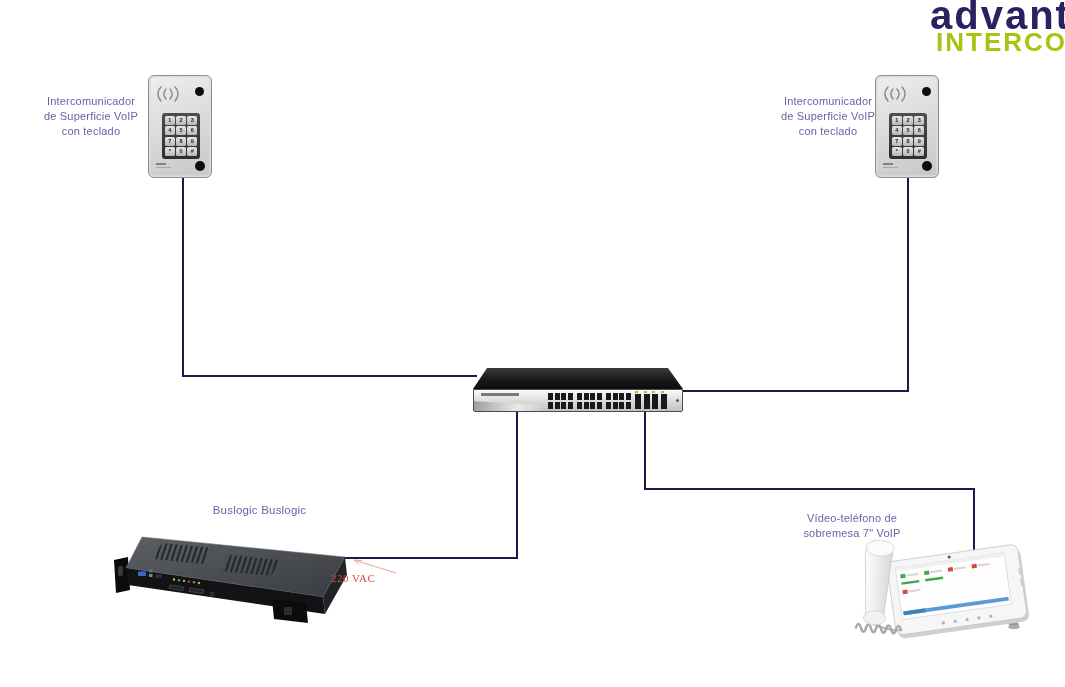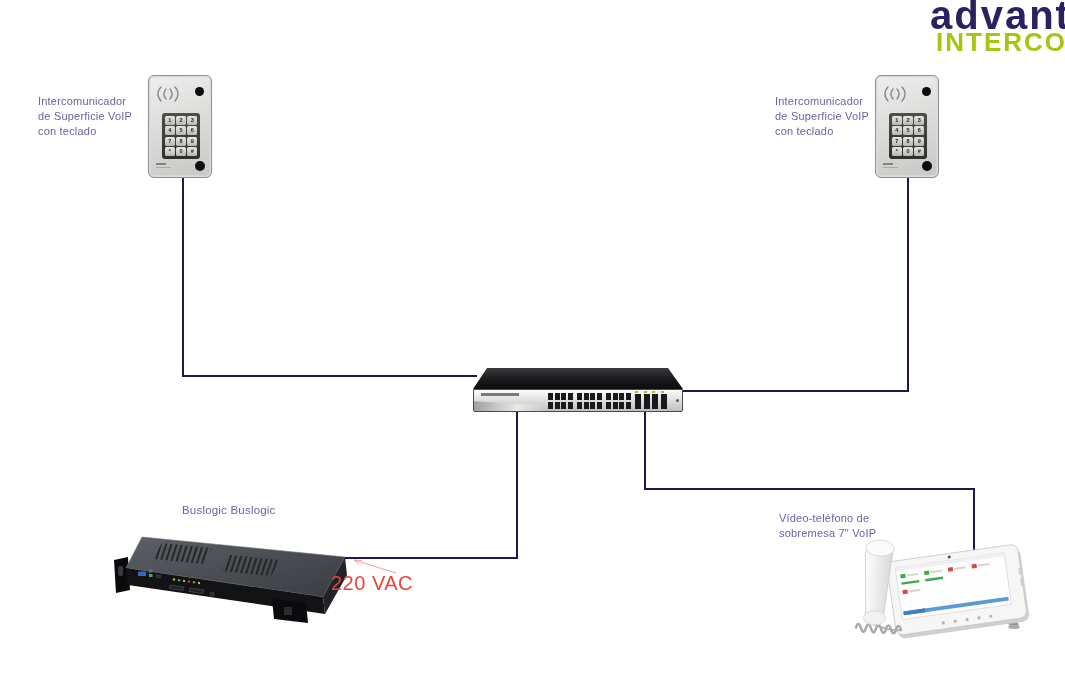--- a/index.html
+++ b/index.html
@@ -8,23 +8,23 @@
   #stage{position:absolute;inset:0;width:1065px;height:687px;overflow:hidden;background:#fff;}
 
   
   .logo-top{position:absolute;left:930px;top:-7px;font-size:40px;font-weight:800;
             letter-spacing:2px;color:var(--logo1,#2a2260);white-space:nowrap;}
   .logo-bottom{position:absolute;left:936px;top:27px;font-size:26px;font-weight:800;
             letter-spacing:2px;color:var(--logo2,#a7c410);white-space:nowrap;}
 
   
   .dev-label{position:absolute;color:var(--label,#6c60a9);font-size:11px;line-height:15px;
-             letter-spacing:.2px;}
+             text-align:center;letter-spacing:.2px;}
   .power-label{position:absolute;left:331px;top:572px;color:var(--power,#e8443e);
-               font-size:20px;letter-spacing:.5px;font-weight:500;}
+               font-size:11px;letter-spacing:.5px;font-weight:500;font-family:Liberation Serif, serif;}
 
   
   .wire{position:absolute;background:var(--line,#1b1a4e);}
 
   
   .intercom{position:absolute;top:75px;width:64px;height:103px;}
   .ic-panel{position:absolute;inset:0;background:linear-gradient(160deg,#eeeeec,#c7c7c5);
             border:1px solid #8e8e8c;border-radius:6px;box-shadow:inset 0 0 0 1.5px #dddddb;}
   .ic-speaker{position:absolute;left:5px;top:8px;width:28px;height:22px;}
   .ic-camera{position:absolute;right:7px;top:11px;width:9px;height:9px;background:#0c0c0c;border-radius:50%;}

